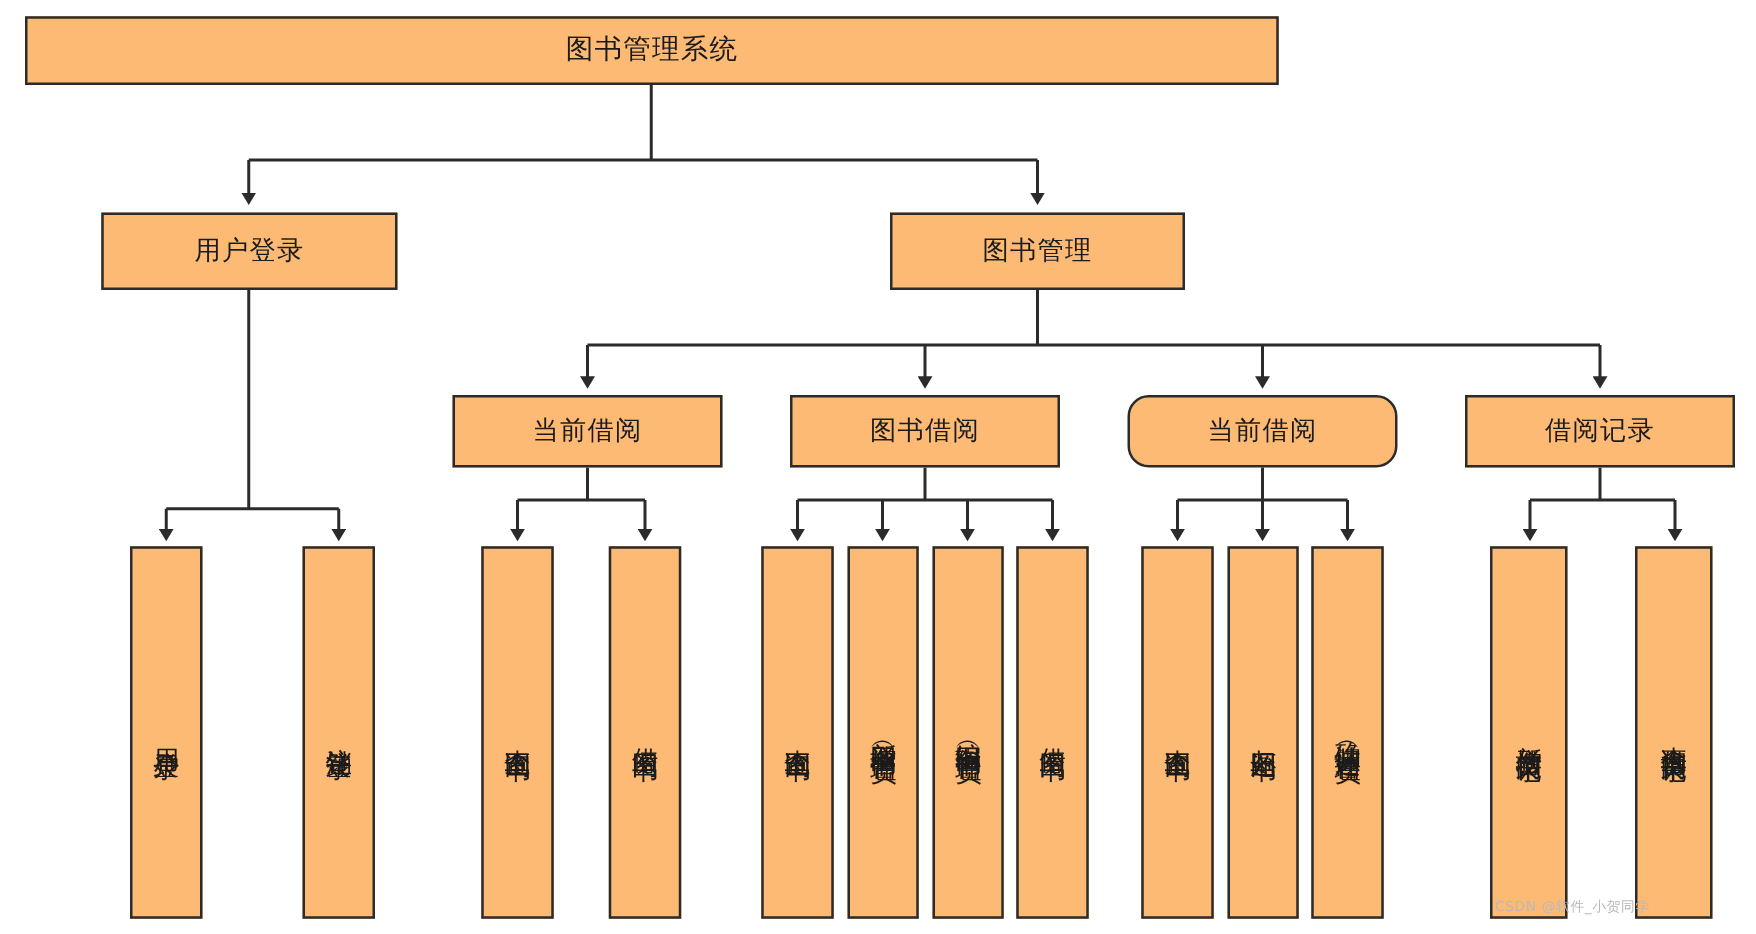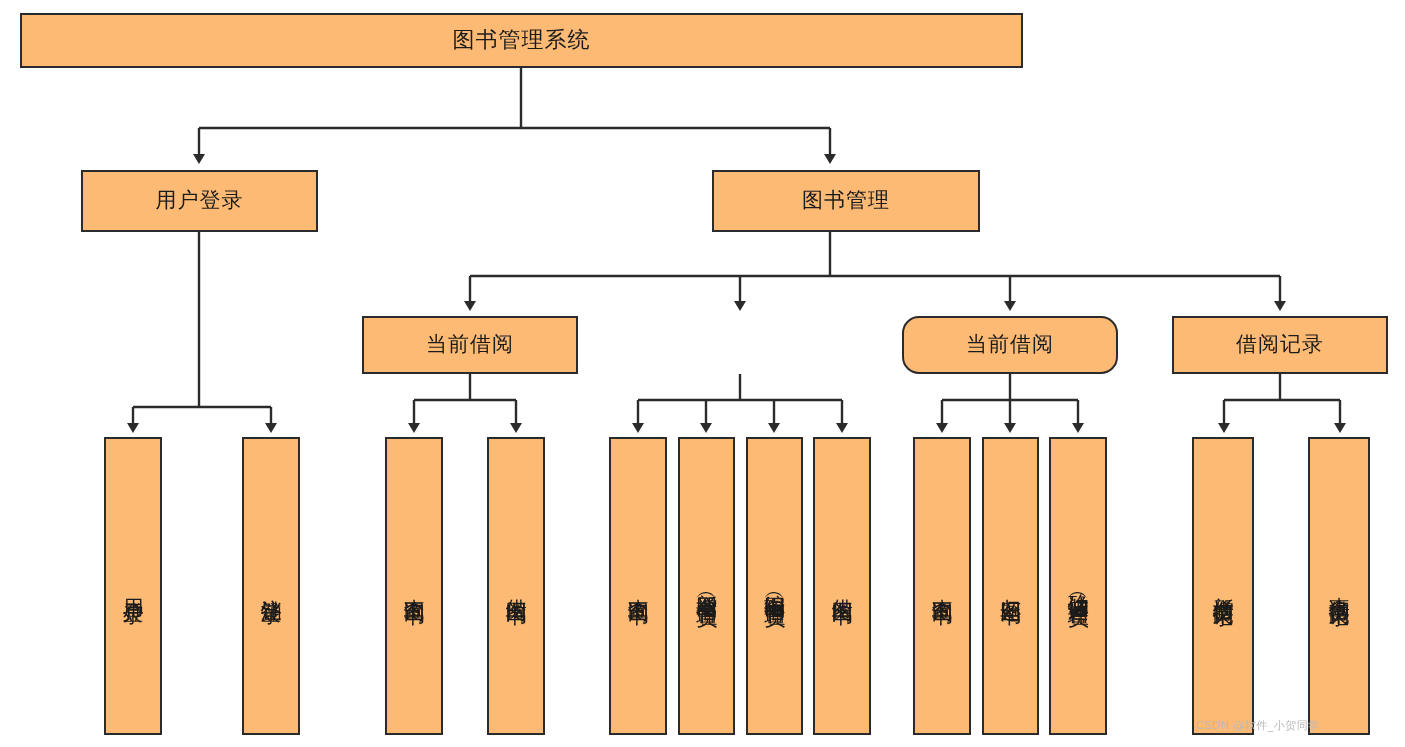--- a/index.html
+++ b/index.html
@@ -120,24 +120,25 @@
       <path d="M1224,400 L1340,400"></path>
       <path d="M1224,400 L1224,424" marker-end="url(#arrow)"></path>
       <path d="M1340,400 L1340,424" marker-end="url(#arrow)"></path>
     </g>
   </svg>
 
   <div class="node horiz" id="root-node" style="left:20px; top:13px; width:1003px; height:55px;">图书管理系统</div>
 
   <div class="node horiz" style="left:81px; top:170px; width:237px; height:62px;">用户登录</div>
 
-  <div class="node horiz" style="left:712px; top:170px; width:268px; height:62px;">图书管理</div>
+  <div class="node horiz" style="left:712px; top:170px; width:236px; height:62px;">图书管理</div>
 
   <div class="node horiz" style="left:362px; top:316px; width:216px; height:58px;">当前借阅</div>
 
+  <div class="node horiz" style="left:632px; top:316px; width:216px; height:58px;">图书借阅</div>
 
   <div class="node horiz" style="left:902px; top:316px; width:216px; height:58px;border-radius:17px;">当前借阅</div>
 
   <div class="node horiz" style="left:1172px; top:316px; width:216px; height:58px;">借阅记录</div>
 
   <div class="node vert" style="left:104px; top:437px; width:58px; height:298px;">
     <span class="vtext">用户登录</span>
   </div>
 
   <div class="node vert" style="left:242px; top:437px; width:58px; height:298px;">

